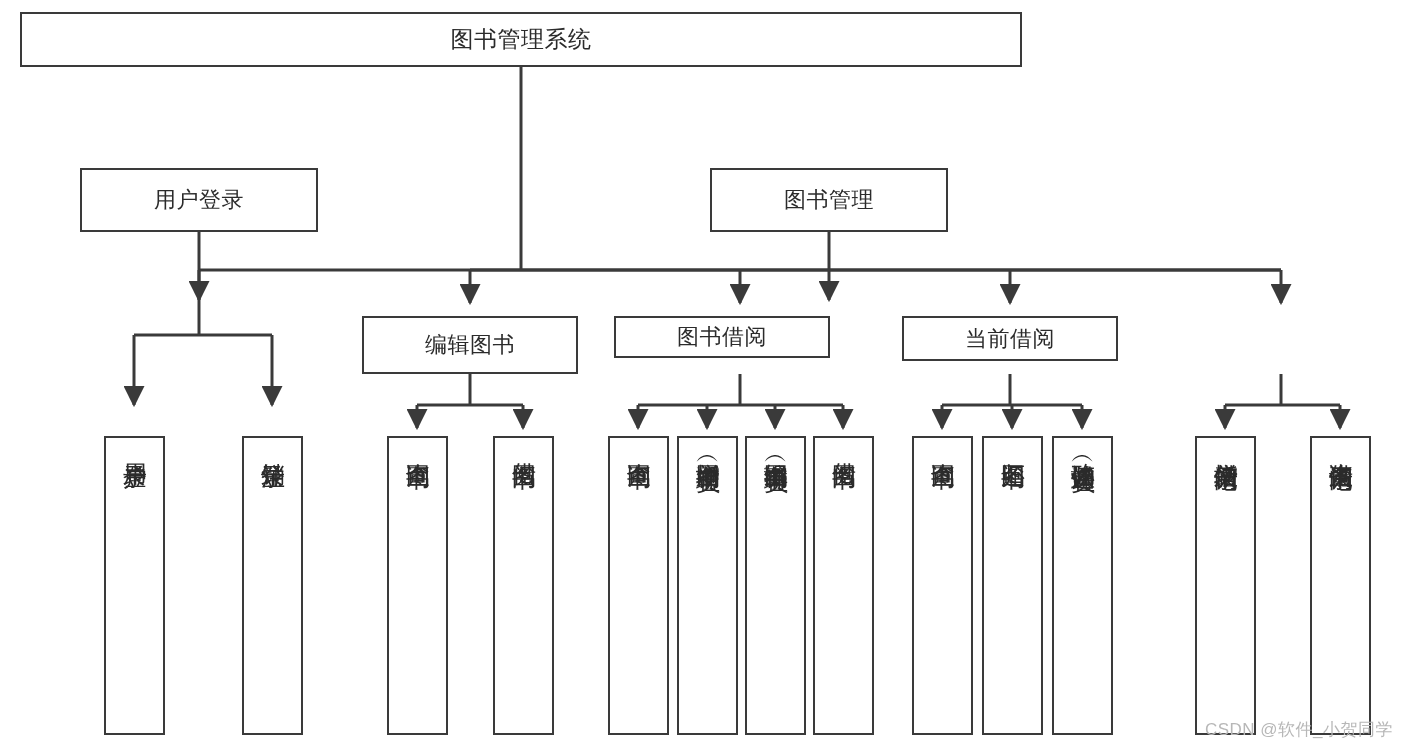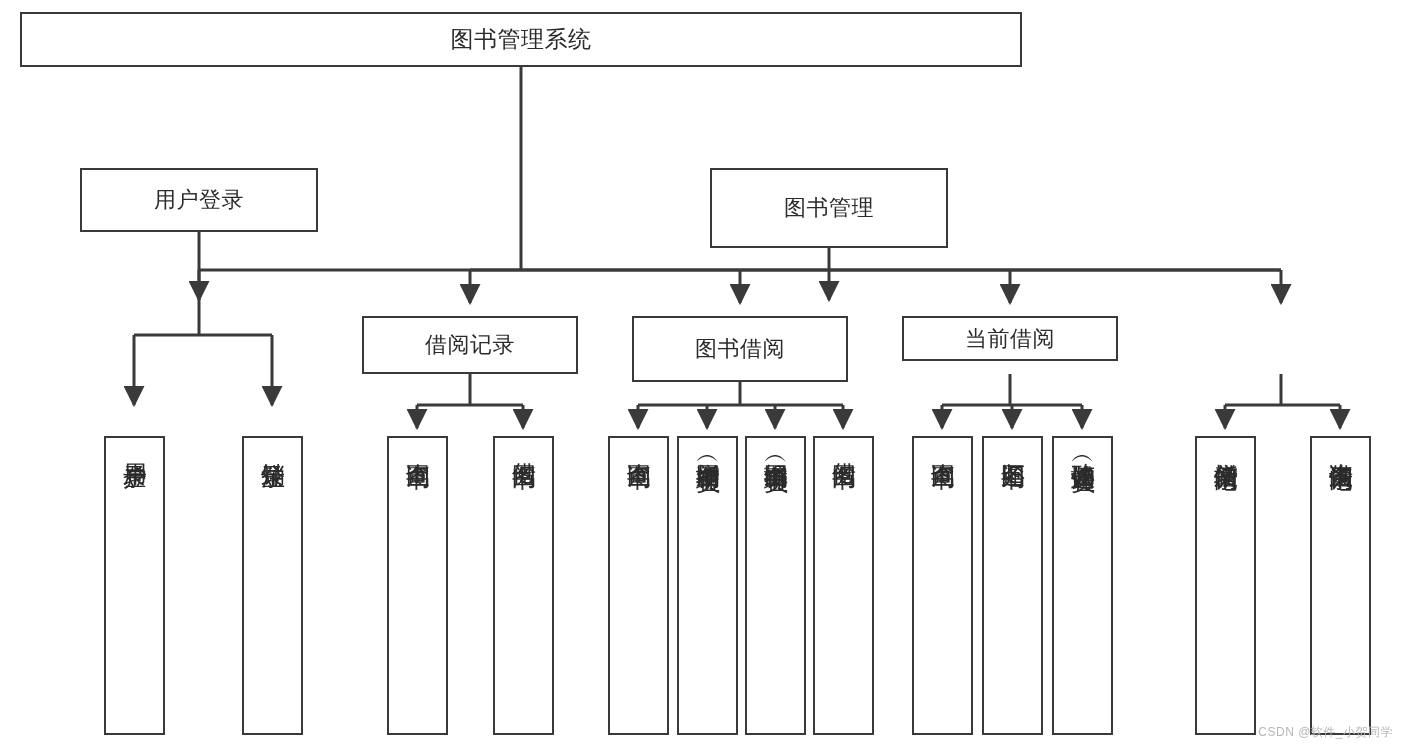--- a/index.html
+++ b/index.html
@@ -57,21 +57,21 @@
     left: 0;
     top: 0;
     width: 1405px;
     height: 747px;
     pointer-events: none;
   }
   .watermark {
     position: absolute;
     right: 12px;
     bottom: 6px;
-    font-size: 12px;
+    font-size: 17px;
     color: #b7b7b7;
     white-space: nowrap;
     letter-spacing: 0.5px;
   }
 </style>
 </head>
 <body>
 
 <div id="canvas">
 
@@ -136,28 +136,28 @@
     </g>
   </svg>
 
   <div class="node root horizontal" style="left:20px; top:12px; width:1002px; height:55px;">
     <span class="node-label">图书管理系统</span>
   </div>
 
   <div class="node horizontal" style="left:80px; top:168px; width:238px; height:64px;">
     <span class="node-label">用户登录</span>
   </div>
-  <div class="node horizontal" style="left:710px; top:168px; width:238px; height:80px;">
+  <div class="node horizontal" style="left:710px; top:168px; width:238px; height:64px;">
     <span class="node-label">图书管理</span>
   </div>
 
   <div class="node horizontal" style="left:362px; top:316px; width:216px; height:58px;">
-    <span class="node-label">借阅记录</span>
-  </div>
-  <div class="node horizontal" style="left:632px; top:316px; width:216px; height:66px;">
+    <span class="node-label">编辑图书</span>
+  </div>
+  <div class="node horizontal" style="left:614px; top:316px; width:216px; height:42px;">
     <span class="node-label">图书借阅</span>
   </div>
   <div class="node horizontal" style="left:902px; top:316px; width:216px; height:45px;">
     <span class="node-label">当前借阅</span>
   </div>
 
   <div class="node vertical" style="left:104px; top:436px; width:61px; height:299px;">
     <span class="node-label">用户登录</span>
   </div>
   <div class="node vertical" style="left:242px; top:436px; width:61px; height:299px;">

